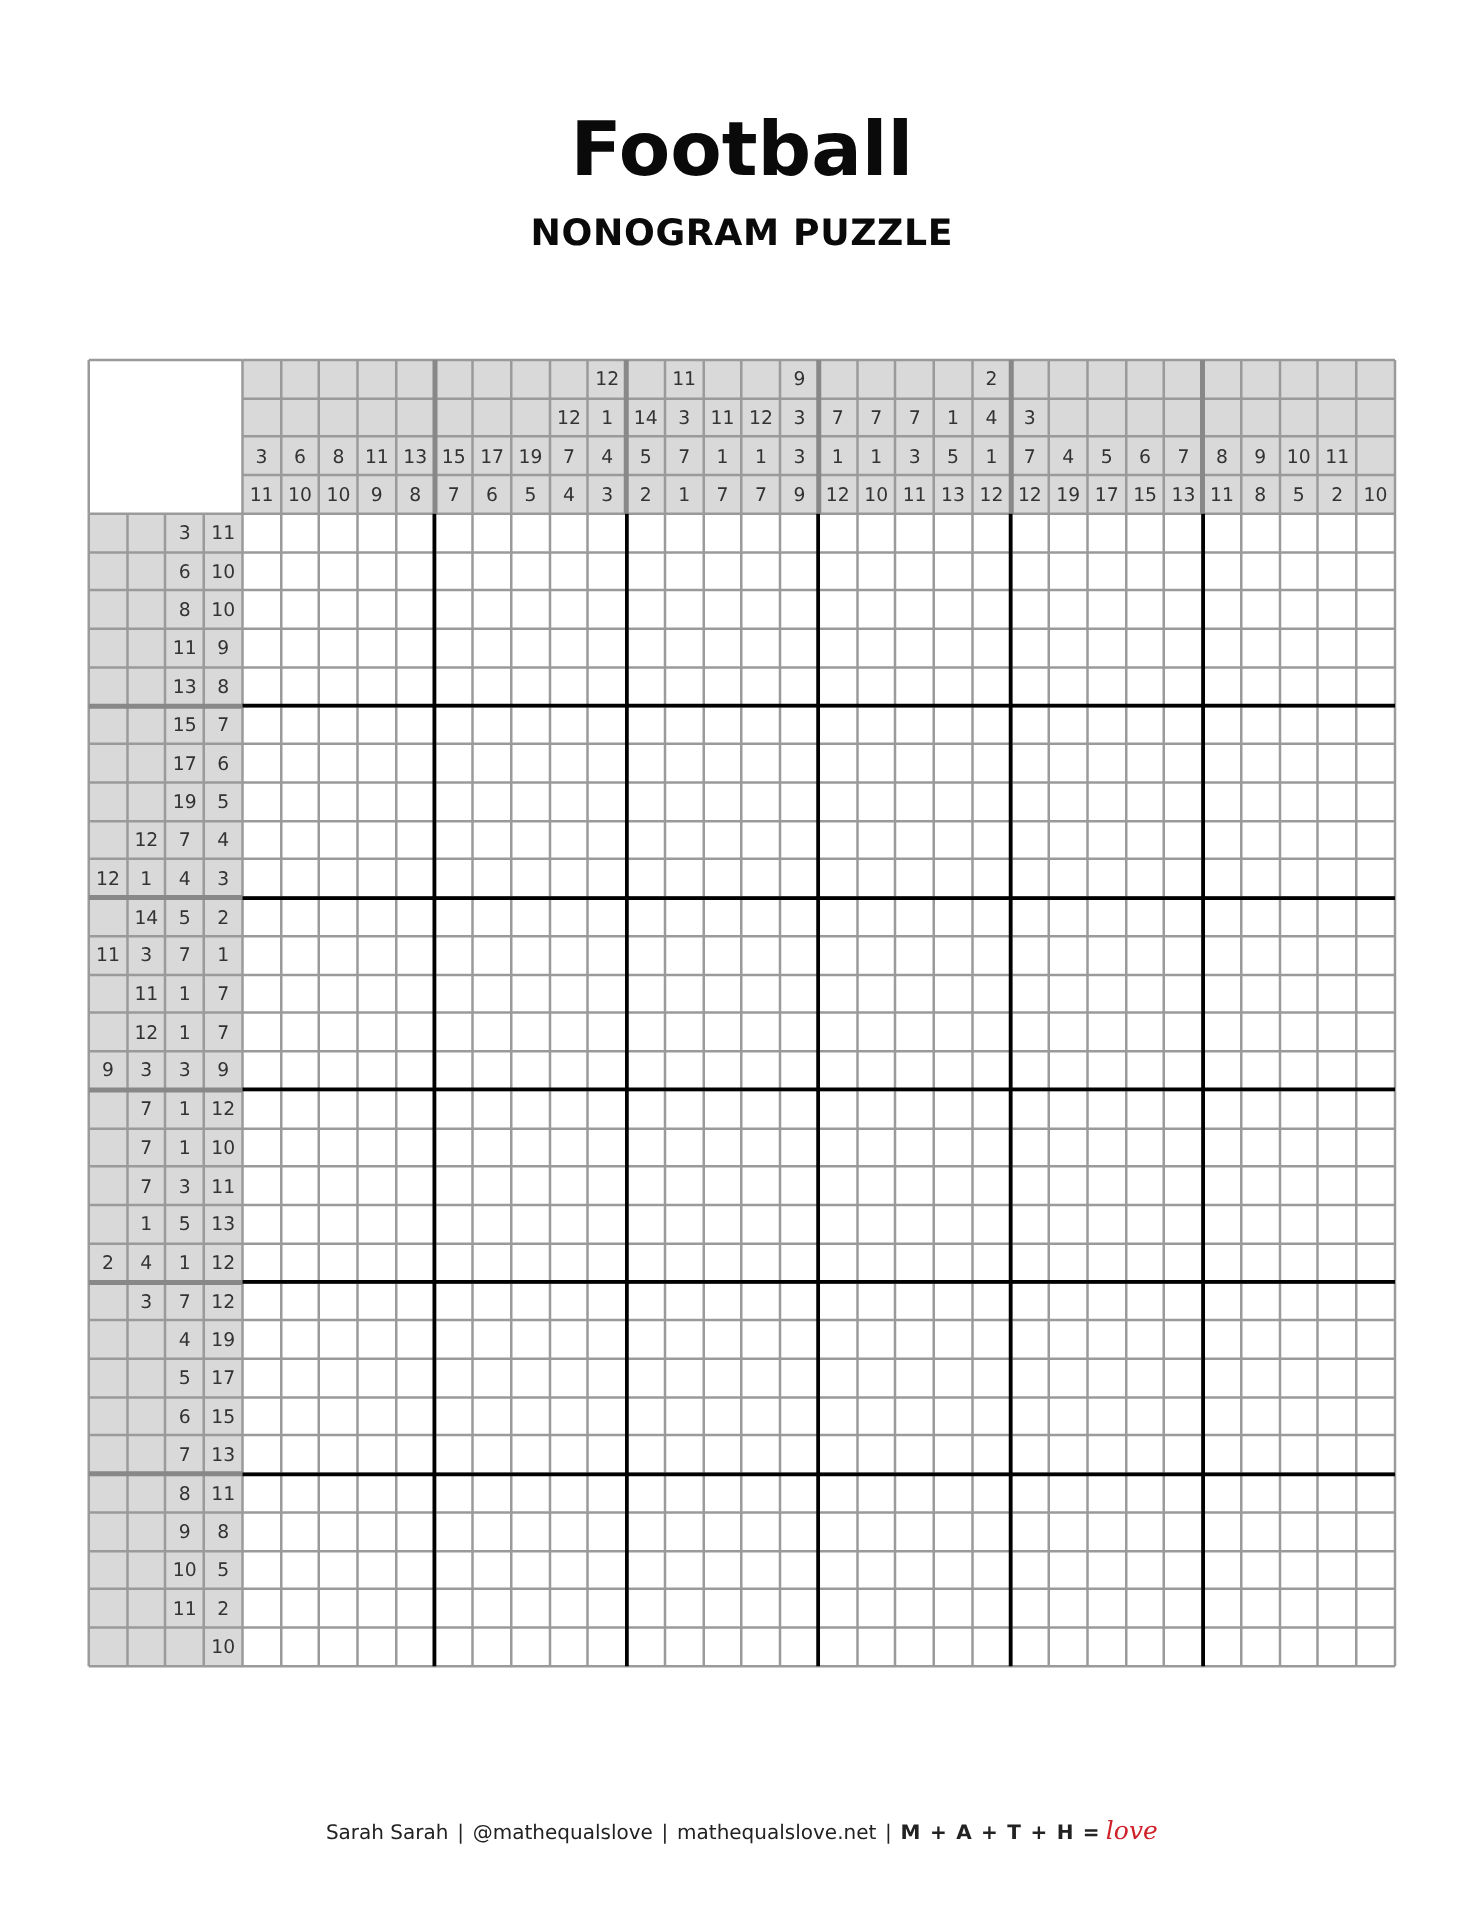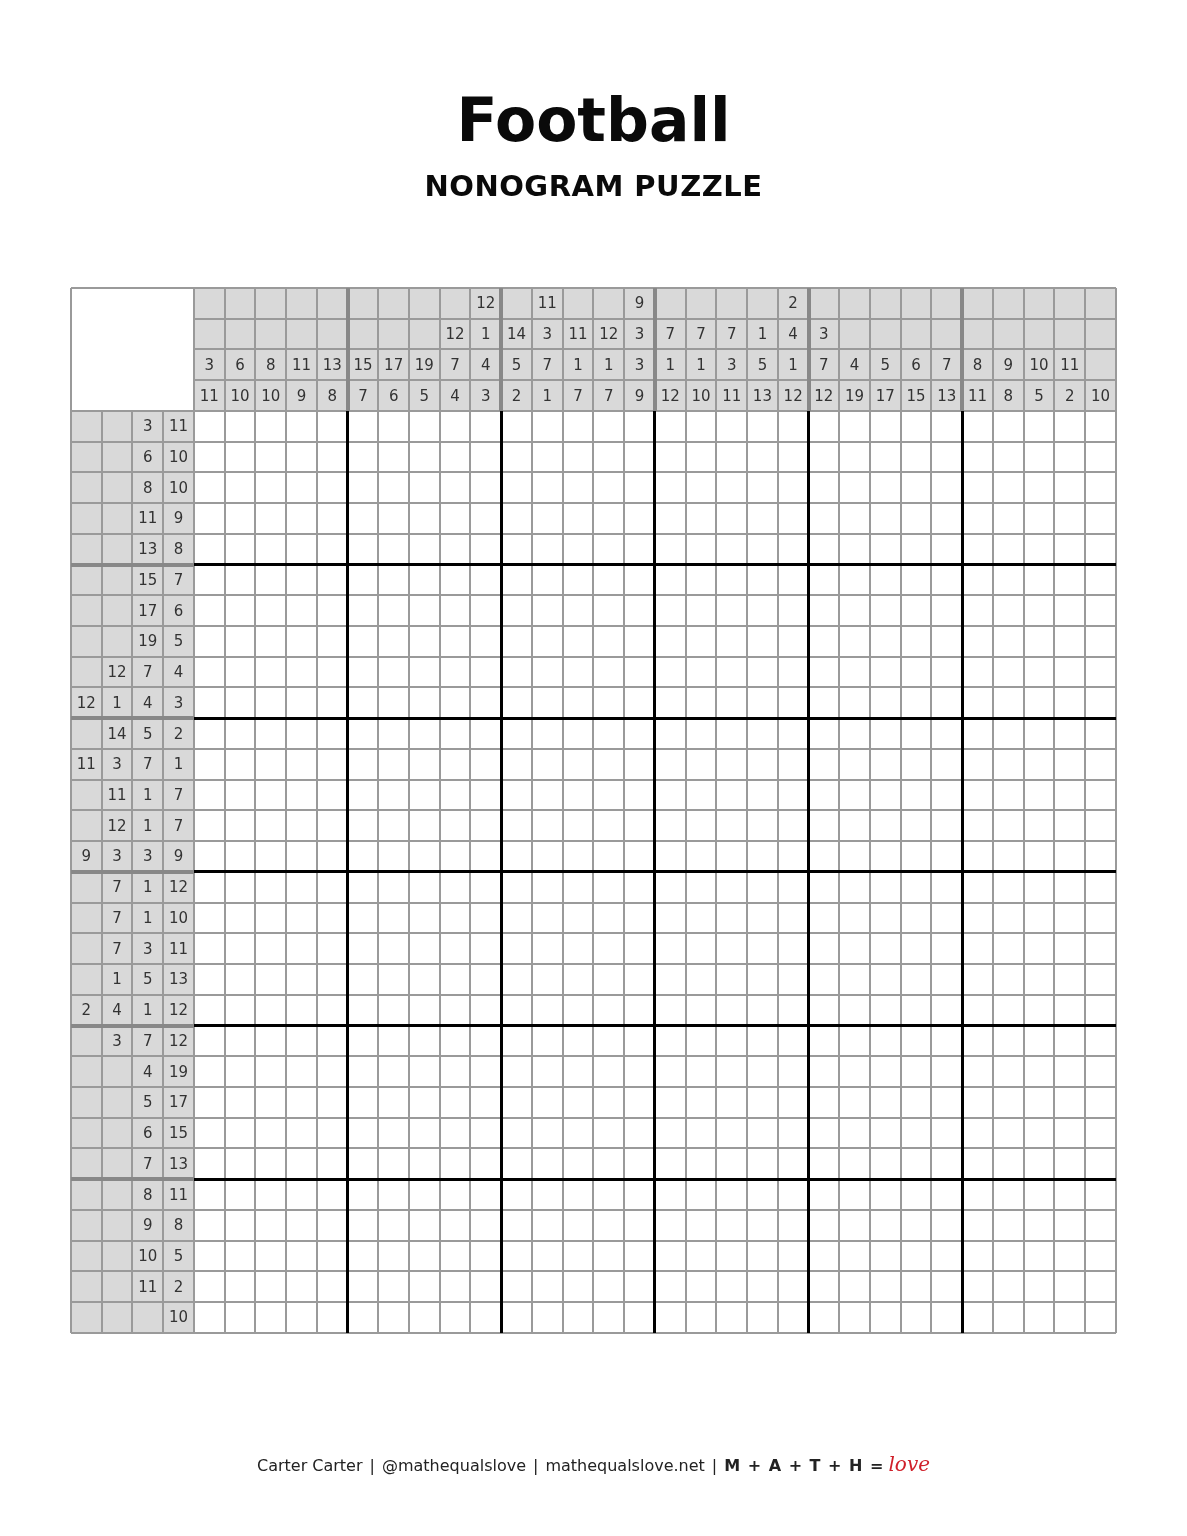--- a/index.html
+++ b/index.html
@@ -1265,14 +1265,14 @@
     <div class="hline" style="left: 122.92px; top: 428.72px; width: 921.9px; height: 3px; background: rgb(0, 0, 0);"></div>
     <div class="hline" style="left: 0px; top: 581.87px; width: 122.92px; height: 4px; background: rgb(136, 136, 136);"></div>
     <div class="hline" style="left: 122.92px; top: 582.37px; width: 921.9px; height: 3px; background: rgb(0, 0, 0);"></div>
     <div class="hline" style="left: 0px; top: 735.52px; width: 122.92px; height: 4px; background: rgb(136, 136, 136);"></div>
     <div class="hline" style="left: 122.92px; top: 736.02px; width: 921.9px; height: 3px; background: rgb(0, 0, 0);"></div>
     <div class="hline" style="left: 0px; top: 889.17px; width: 122.92px; height: 4px; background: rgb(136, 136, 136);"></div>
     <div class="hline" style="left: 122.92px; top: 889.67px; width: 921.9px; height: 3px; background: rgb(0, 0, 0);"></div>
   </div>
 
 <div class="footer">
-  <span>Carter Carter</span><span class="sep">|</span><span>@mathequalslove</span><span class="sep">|</span><span>mathequalslove.net</span><span class="sep">|</span><span class="brand">M + A + T + H =</span><span class="love">love</span>
+  <span>Sarah Sarah</span><span class="sep">|</span><span>@mathequalslove</span><span class="sep">|</span><span>mathequalslove.net</span><span class="sep">|</span><span class="brand">M + A + T + H =</span><span class="love">love</span>
 </div>
 
 </body></html>

